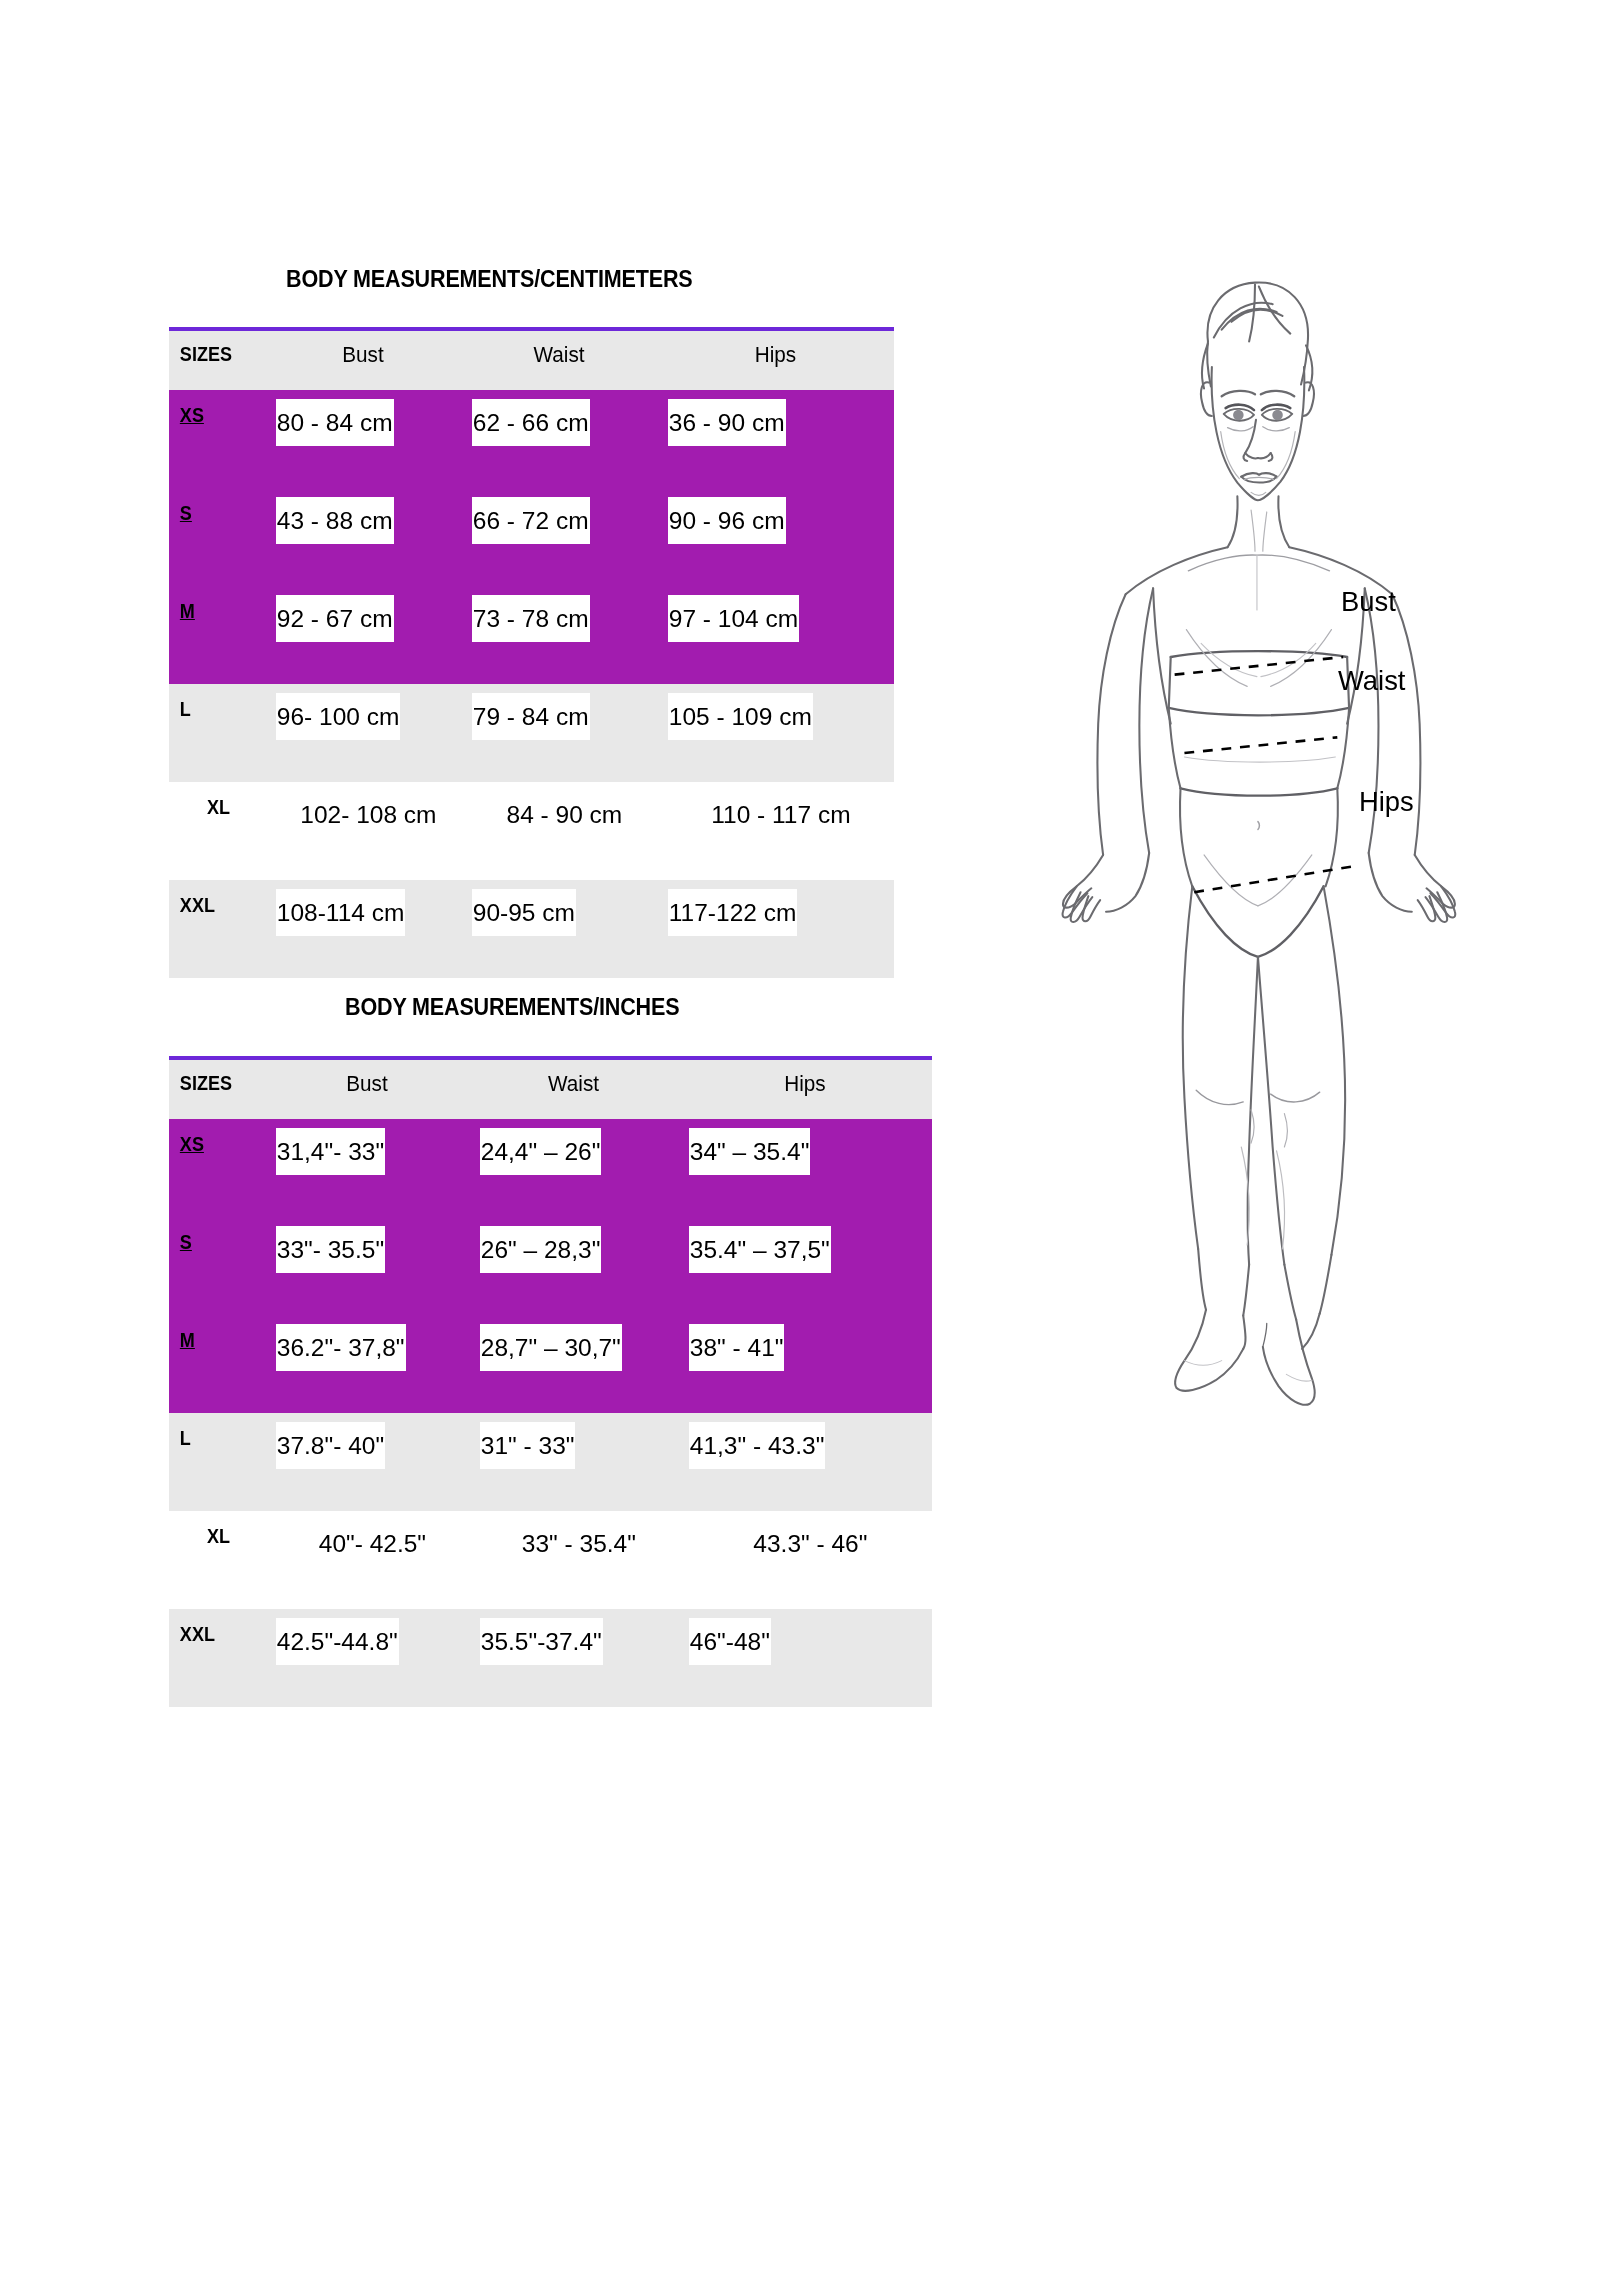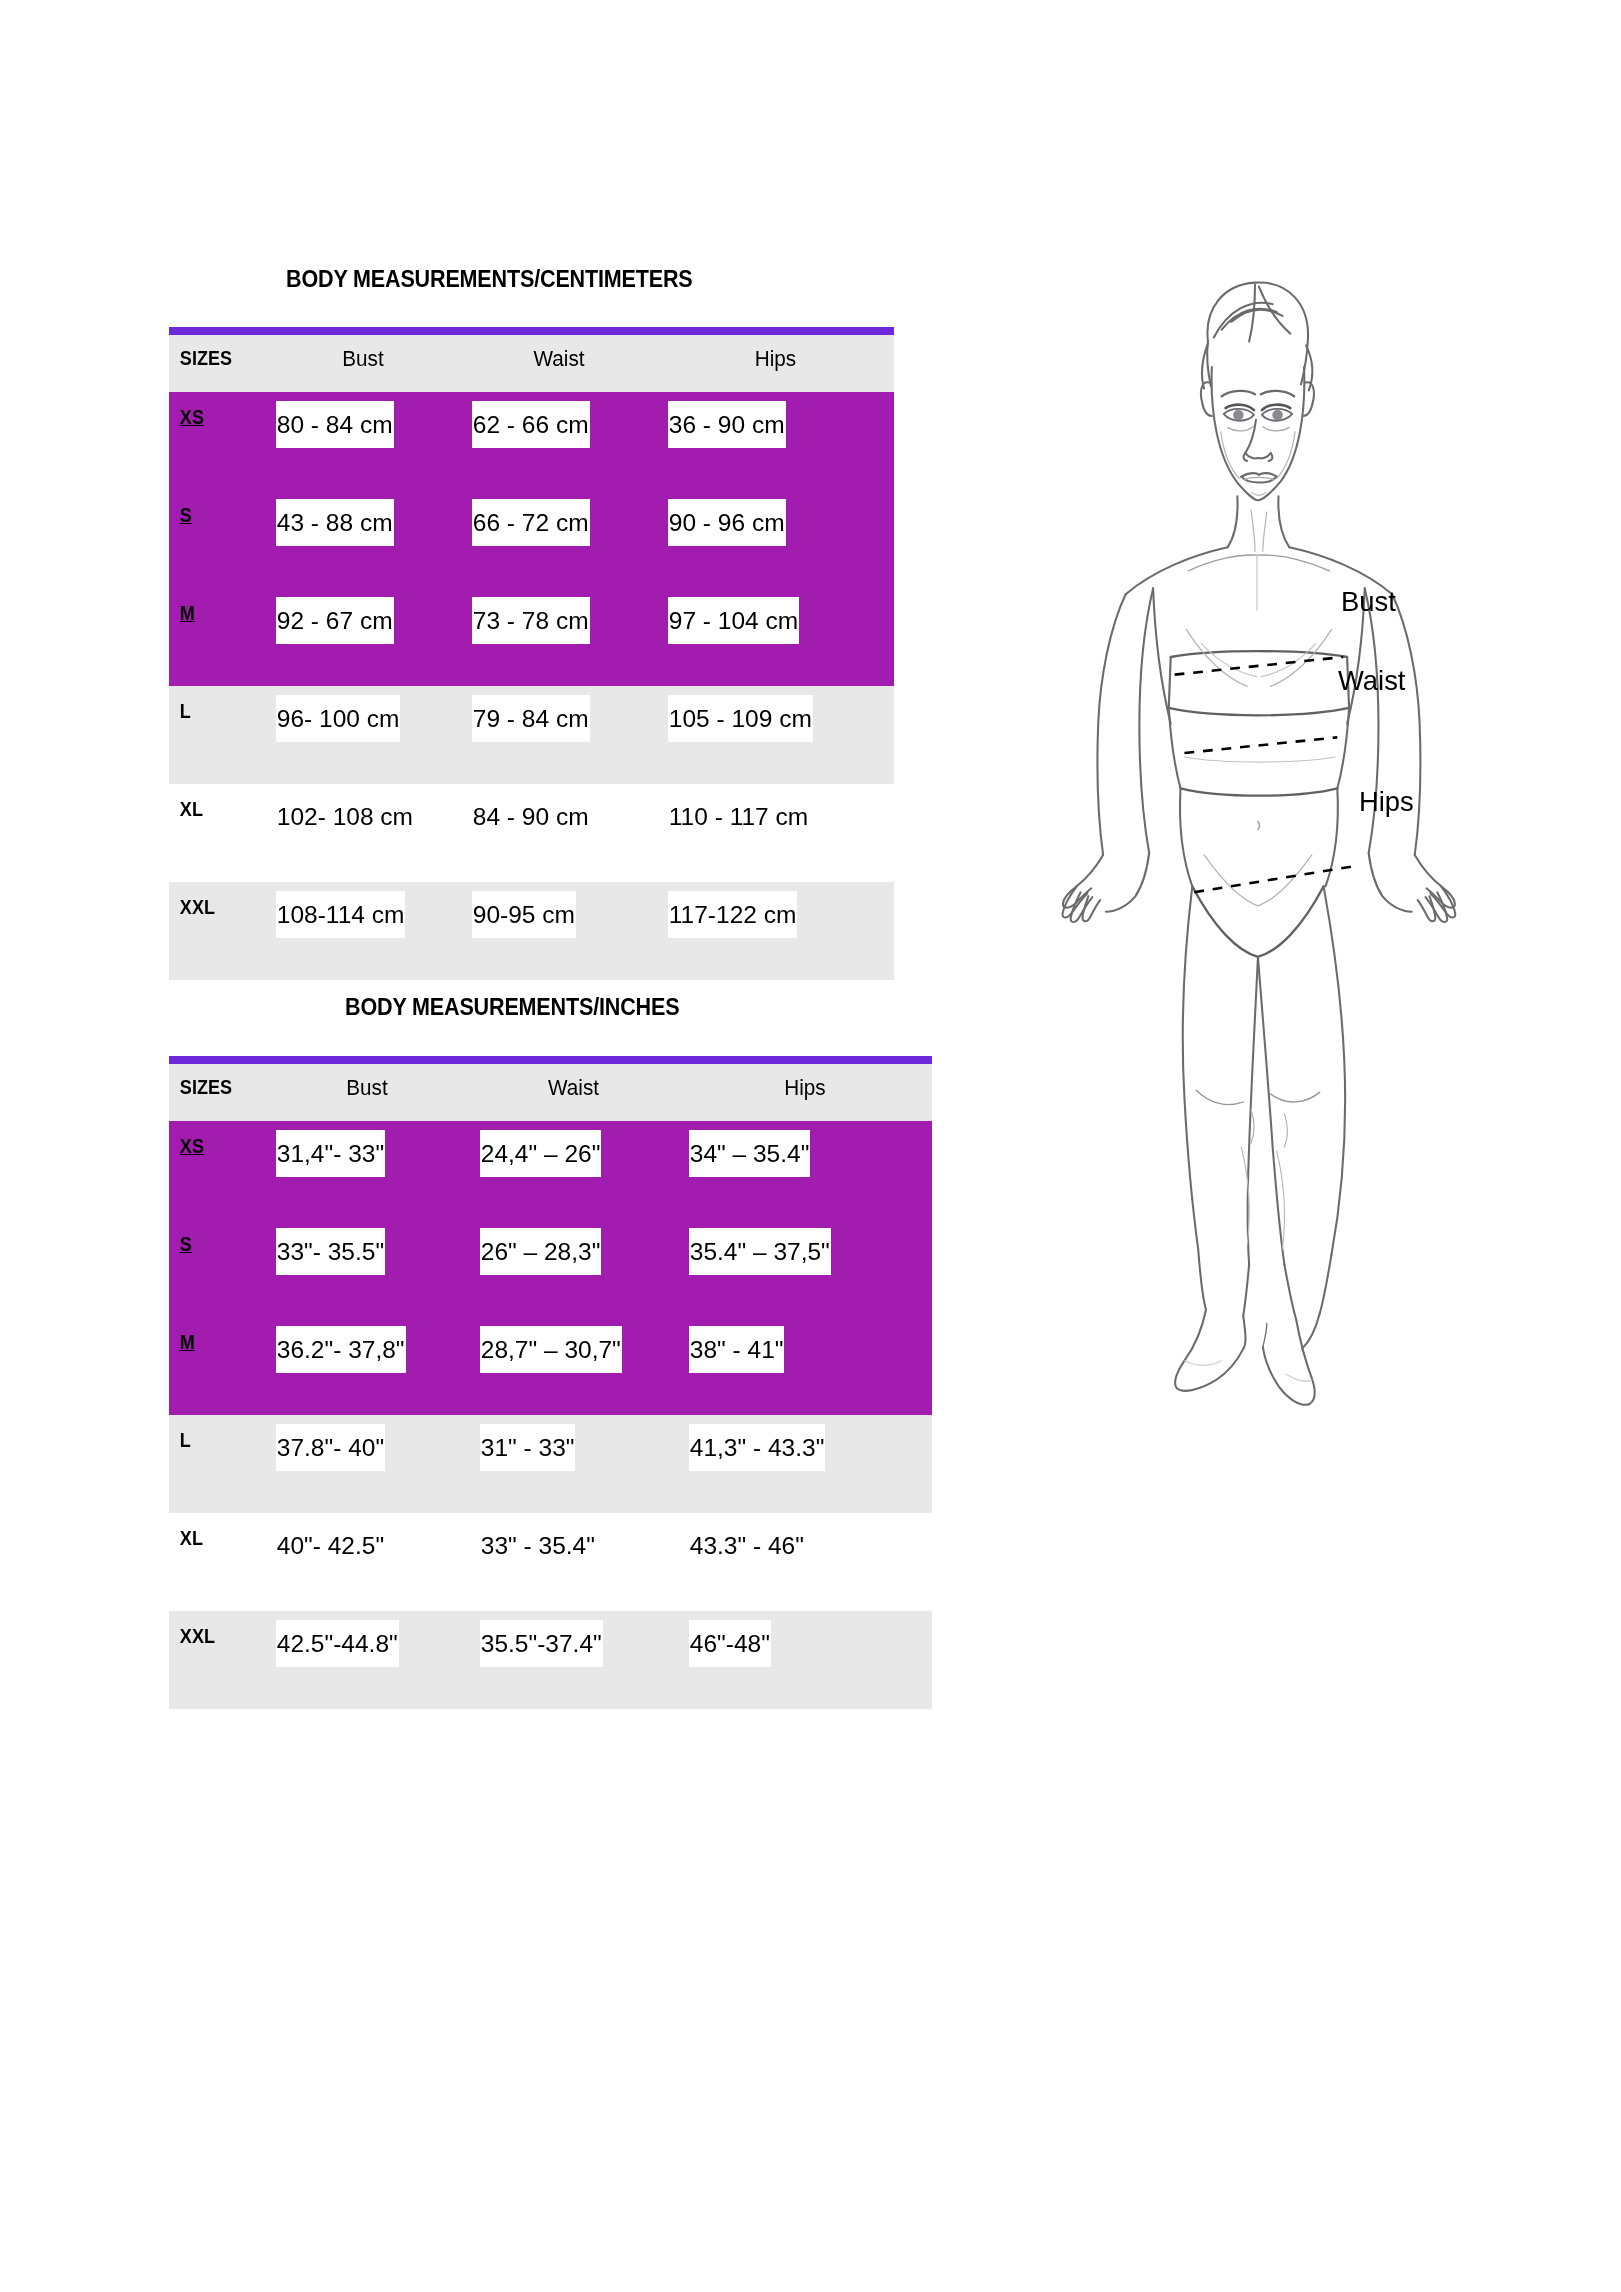--- a/index.html
+++ b/index.html
@@ -27,21 +27,21 @@
     white-space: nowrap;
   }
   #cm-title { left: 286px; top: 265px; }
   #in-title { left: 345px; top: 993px; }
 
   
   .sizetable {
     position: absolute;
     border-collapse: collapse;
     table-layout: fixed;
-    border-top: 8px solid #6d28d9;
+    border-top: 4px solid #6d28d9;
   }
   #cm-table { left: 169px; top: 327px; width: 725px; }
   #in-table { left: 169px; top: 1056px; width: 763px; }
 
   .sizetable td, .sizetable th {
     padding: 0;
     vertical-align: top;
     border: none;
   }
 
@@ -79,21 +79,21 @@
     text-align: center;
     padding-top: 10.8px;
     transform: scaleX(0.92);
   }
 
   
   tr.datarow td { height: 98px; }
 
   tr.band-orange { background: #a21caf; text-decoration: underline; }
   tr.band-gray   { background: #e8e8e8; }
-  tr.band-white  { background: #ffffff; }
+  tr.band-white  { background: #ffffff; text-align: center; }
 
   .size-label {
     font-family: "Liberation Sans Narrow", "Liberation Sans", sans-serif;
     font-weight: bold;
     font-size: 19.6px;
     color: #000;
     display: block;
     padding-left: 11.8px;
     padding-top: 13.7px;
     transform: scaleX(0.92);

